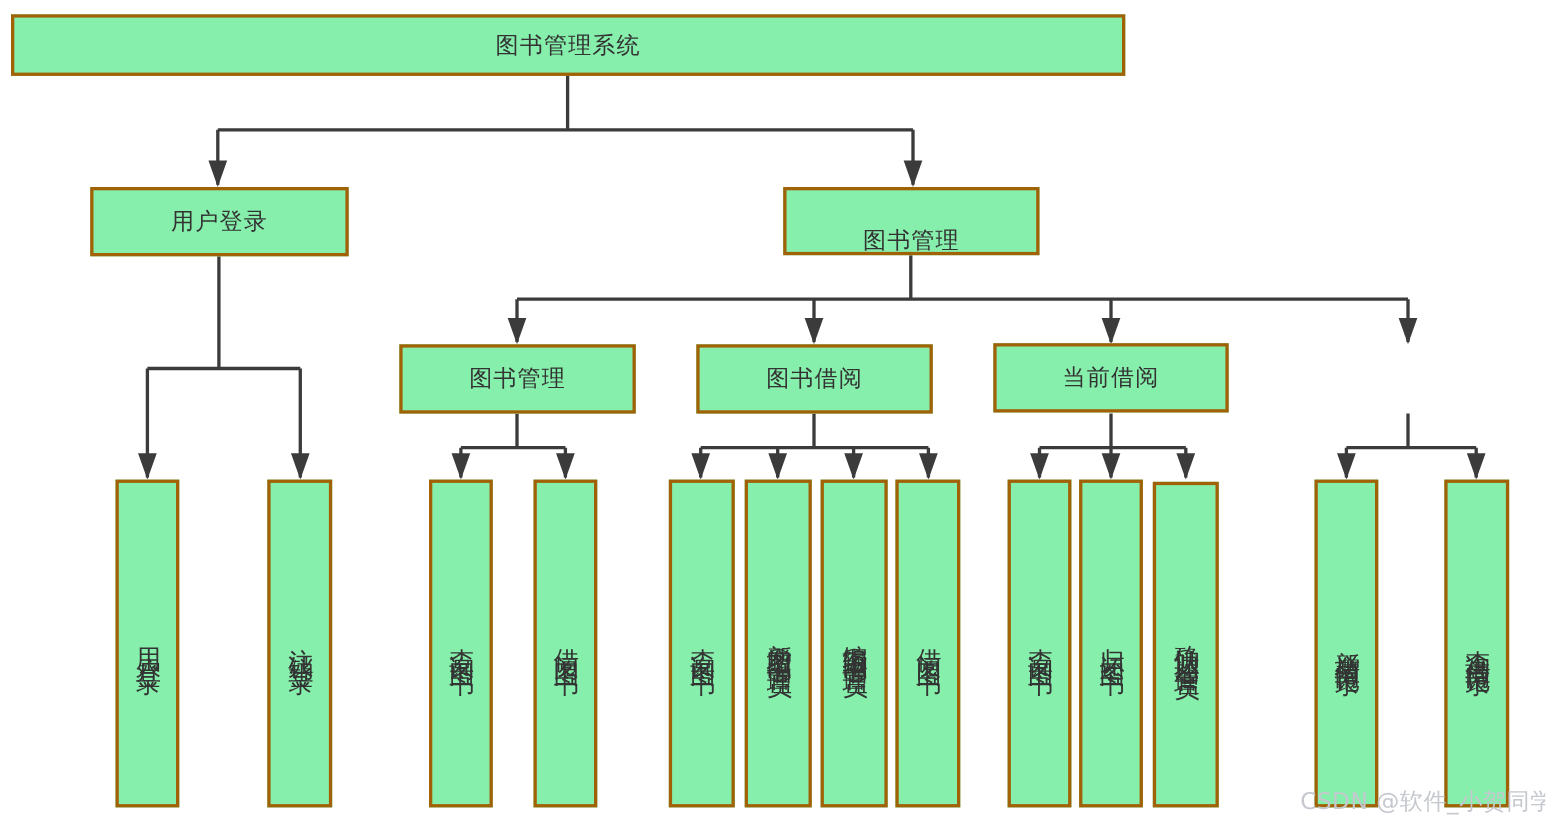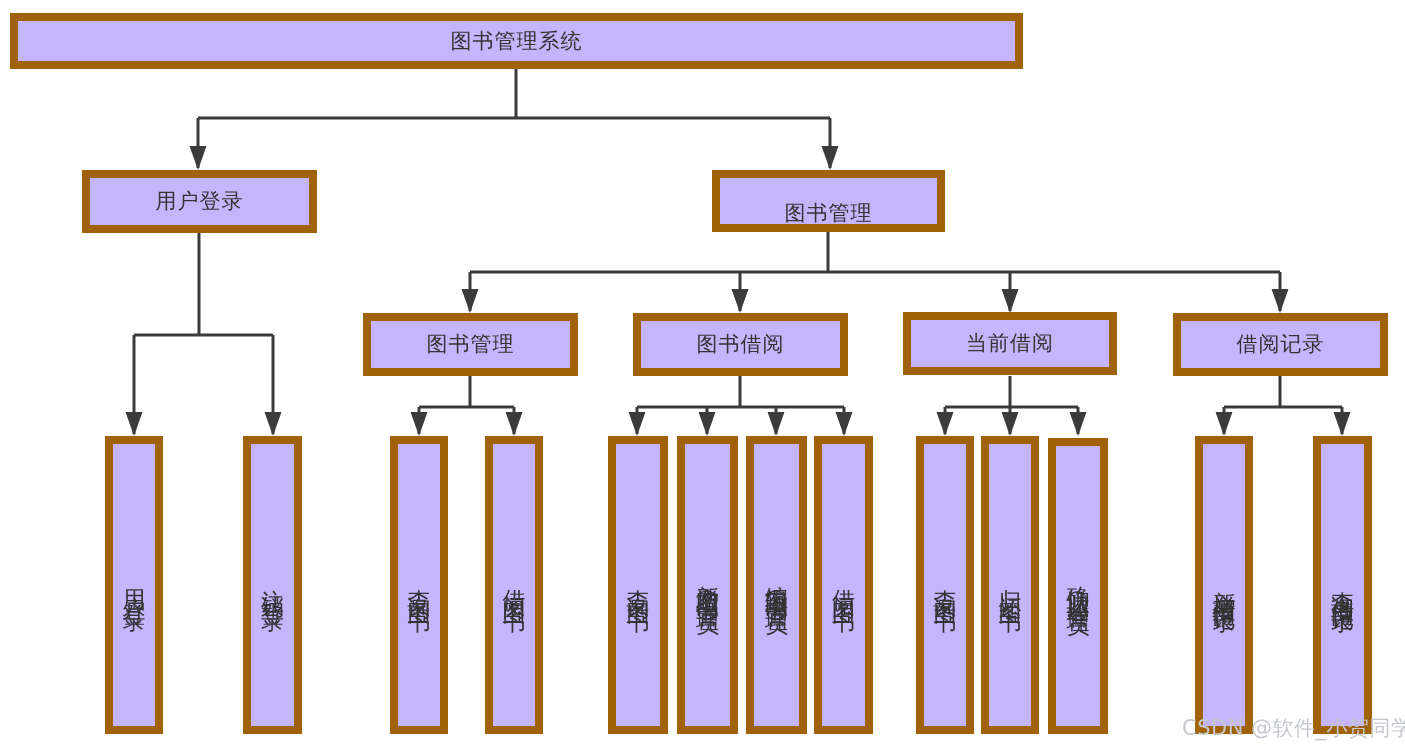--- a/index.html
+++ b/index.html
@@ -8,22 +8,22 @@
     width:1405px;height:747px;
     background:#ffffff;
     font-family:"DejaVu Sans","Liberation Sans",sans-serif;
     color:#333333;
     overflow:hidden;
   }
   .wires{position:absolute;left:0;top:0;width:1405px;height:747px;pointer-events:none;}
   .box{
     position:absolute;
     box-sizing:border-box;
-    border:8px solid #a16207;
-    background:#c4b5fd;
+    border:3px solid #a16207;
+    background:#86efac;
     display:flex;align-items:center;justify-content:center;
   }
   .hlabel{
     font-size:21px;
     letter-spacing:1px;
     color:#333333;
     white-space:nowrap;
     line-height:1;
   }
   .vbox span{
@@ -97,23 +97,20 @@
 
   <div class="box" style="left:363px;top:313px;width:215px;height:63px;">
     <span class="hlabel">图书管理</span>
   </div>
   <div class="box" style="left:633px;top:313px;width:215px;height:63px;text-align:right;">
     <span class="hlabel">图书借阅</span>
   </div>
   <div class="box" style="left:903px;top:312px;width:214px;height:63px;">
     <span class="hlabel">当前借阅</span>
   </div>
-  <div class="box" style="left:1173px;top:313px;width:215px;height:63px;">
-    <span class="hlabel">借阅记录</span>
-  </div>
 
   <div class="box vbox" style="left:105px;top:436px;width:58px;height:298px;">
     <span>用户登录</span>
   </div>
   <div class="box vbox" style="left:243px;top:436px;width:59px;height:298px;">
     <span>注销登录</span>
   </div>
 
   <div class="box vbox" style="left:390px;top:436px;width:58px;height:298px;">
     <span>查询图书</span>

